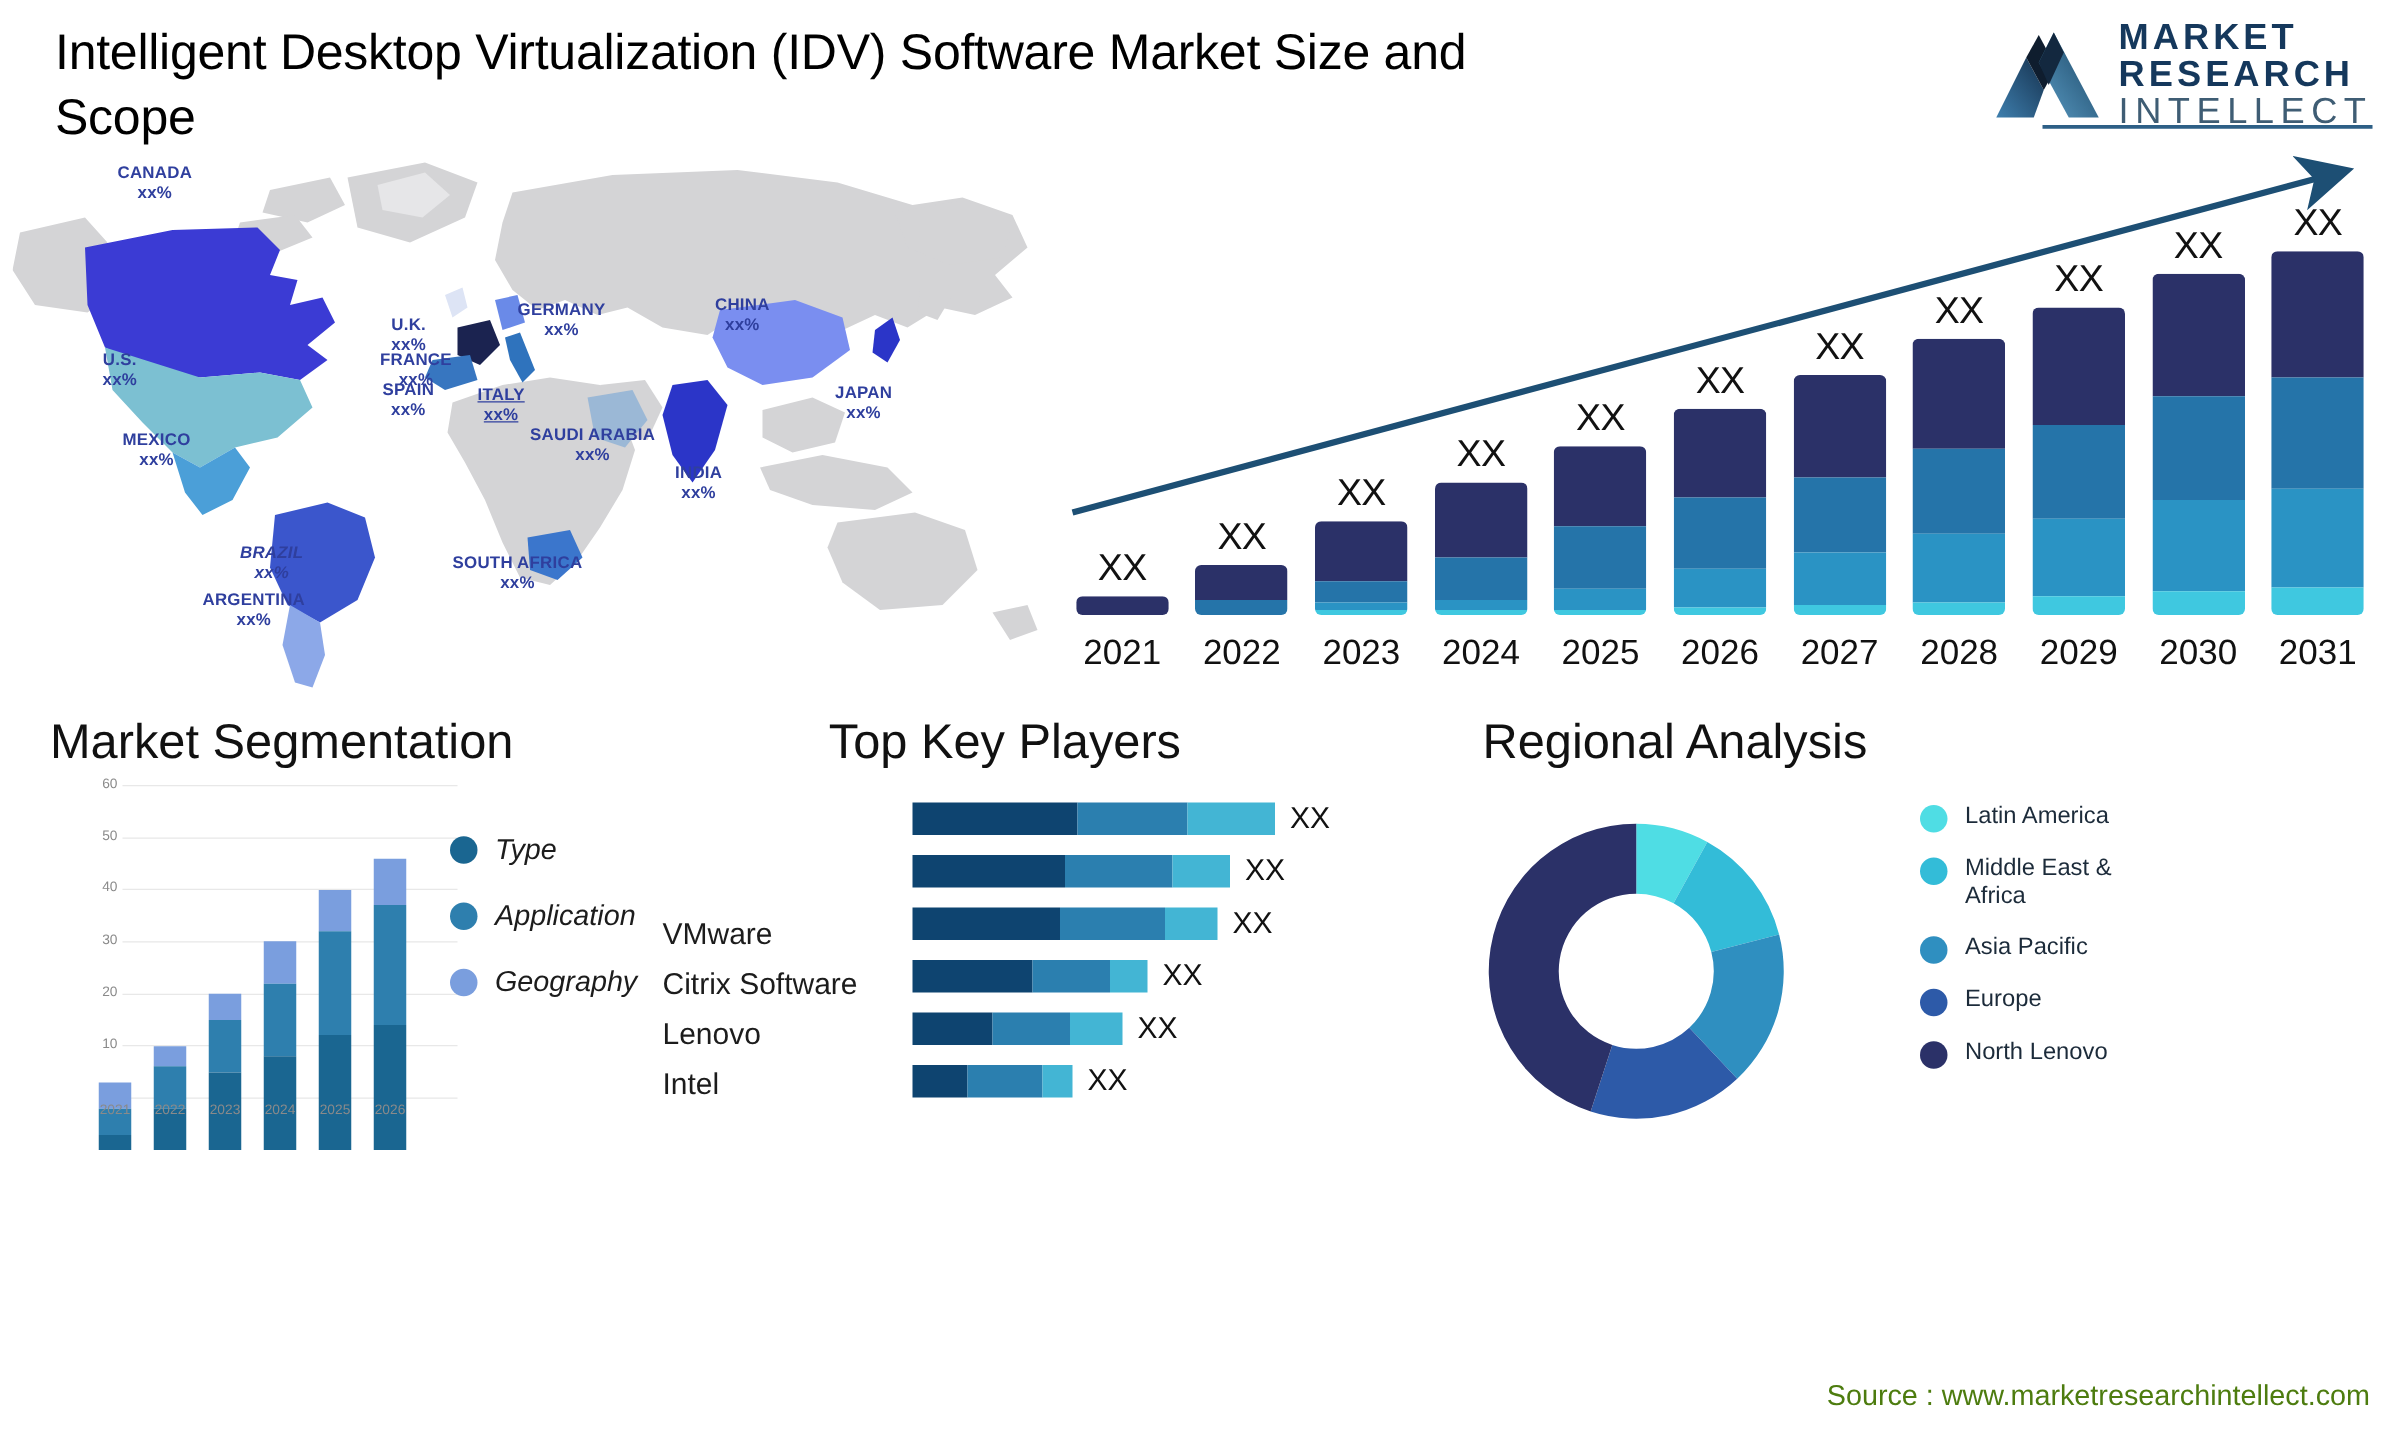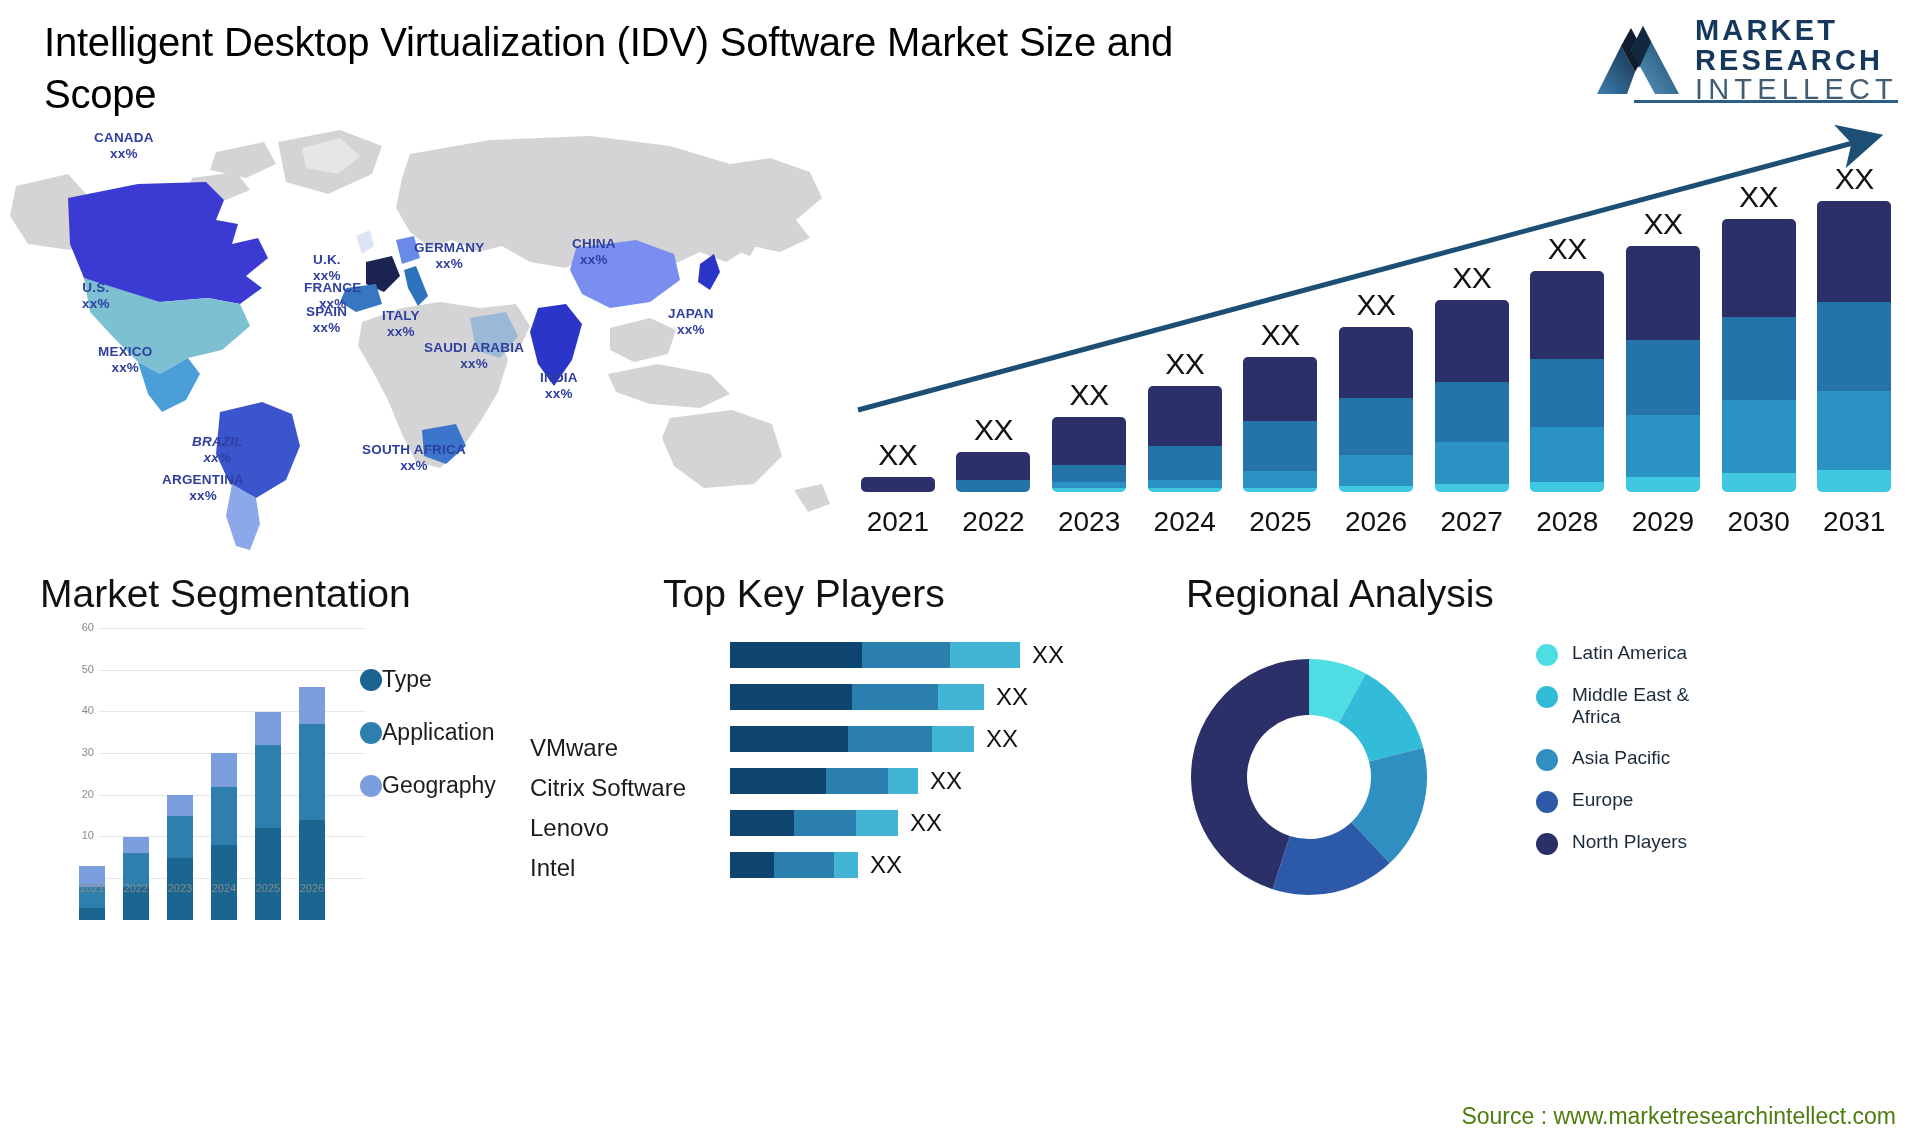--- a/index.html
+++ b/index.html
@@ -55,21 +55,21 @@
   .grid-line { position: absolute; left: 26px; width: 268px; height: 1px; background: #e8e8e8; }
   .ytick { position: absolute; left: 0; width: 22px; text-align: right; font-size: 11px; color: #8a8a8a; }
   .seg-bars { position: absolute; left: 30px; bottom: 0px; width: 264px; height: 250px;
               display: flex; align-items: flex-end; }
   .seg-col { flex: 1; display: flex; flex-direction: column; align-items: center; justify-content: flex-end; height: 100%; }
   .seg-bar { width: 26px; display: flex; flex-direction: column; justify-content: flex-end; height: 100%; }
   .seg-seg { width: 100%; }
   .seg-xaxis { position: absolute; left: 30px; top: 262px; width: 264px; display: flex; }
   .seg-xlab { flex: 1; text-align: center; font-size: 11px; color: #8a8a8a; }
   .seg-legend { position: absolute; left: 320px; top: 46px; }
-  .lg-row { display: flex; align-items: center; margin-bottom: 26px; }
+  .lg-row { display: flex; align-items: center; gap: 14px; margin-bottom: 26px; font-style: italic; }
   .lg-dot { width: 22px; height: 22px; border-radius: 50%; flex: none; }
   .lg-txt { font-size: 23px; color: #1c1c1c; }
 
   
   .kp { position: absolute; left: 640px; top: 620px; width: 500px; height: 300px; }
   .kp-names { position: absolute; left: -110px; top: 108px; }
   .kp-name { font-size: 24px; color: #1c1c1c; height: 40px; line-height: 40px; }
   .kp-rows { position: absolute; left: 90px; top: 18px; }
   .kp-row { display: flex; align-items: center; height: 34px; margin-bottom: 8px; }
   .kp-bar { display: flex; height: 26px; }
@@ -201,21 +201,21 @@
         <div class="mlabel" style="left: 152px; top: 360px;">ARGENTINA
 xx%</div>
         <div class="mlabel" style="left: 303px; top: 140px;">U.K.
 xx%</div>
         <div class="mlabel" style="left: 294px; top: 152px; margin-top: 16px;">FRANCE
 xx%</div>
         <div class="mlabel" style="left: 296px; top: 192px;">SPAIN
 xx%</div>
         <div class="mlabel" style="left: 404px; top: 128px;">GERMANY
 xx%</div>
-        <div class="mlabel" style="left: 372px; top: 196px;">ITALY
+        <div class="mlabel" style="left: 372px; top: 196px; text-decoration: underline;">ITALY
 xx%</div>
         <div class="mlabel" style="left: 414px; top: 228px;">SAUDI ARABIA
 xx%</div>
         <div class="mlabel" style="left: 352px; top: 330px;">SOUTH AFRICA
 xx%</div>
         <div class="mlabel" style="left: 562px; top: 124px;">CHINA
 xx%</div>
         <div class="mlabel" style="left: 530px; top: 258px;">INDIA
 xx%</div>
         <div class="mlabel" style="left: 658px; top: 194px;">JAPAN
@@ -510,19 +510,19 @@
         <div class="ra-row">
           <span class="ra-dot" style="background:#2f8fc0"></span>
           <span class="ra-txt">Asia Pacific</span>
         </div>
         <div class="ra-row">
           <span class="ra-dot" style="background:#2d5aa8"></span>
           <span class="ra-txt">Europe</span>
         </div>
         <div class="ra-row">
           <span class="ra-dot" style="background:#2b3168"></span>
-          <span class="ra-txt">North Players</span>
+          <span class="ra-txt">North Lenovo</span>
         </div>
       </div>
   </div>
 
   <div class="source">Source : www.marketresearchintellect.com</div>
 </div>
 
 </body></html>

